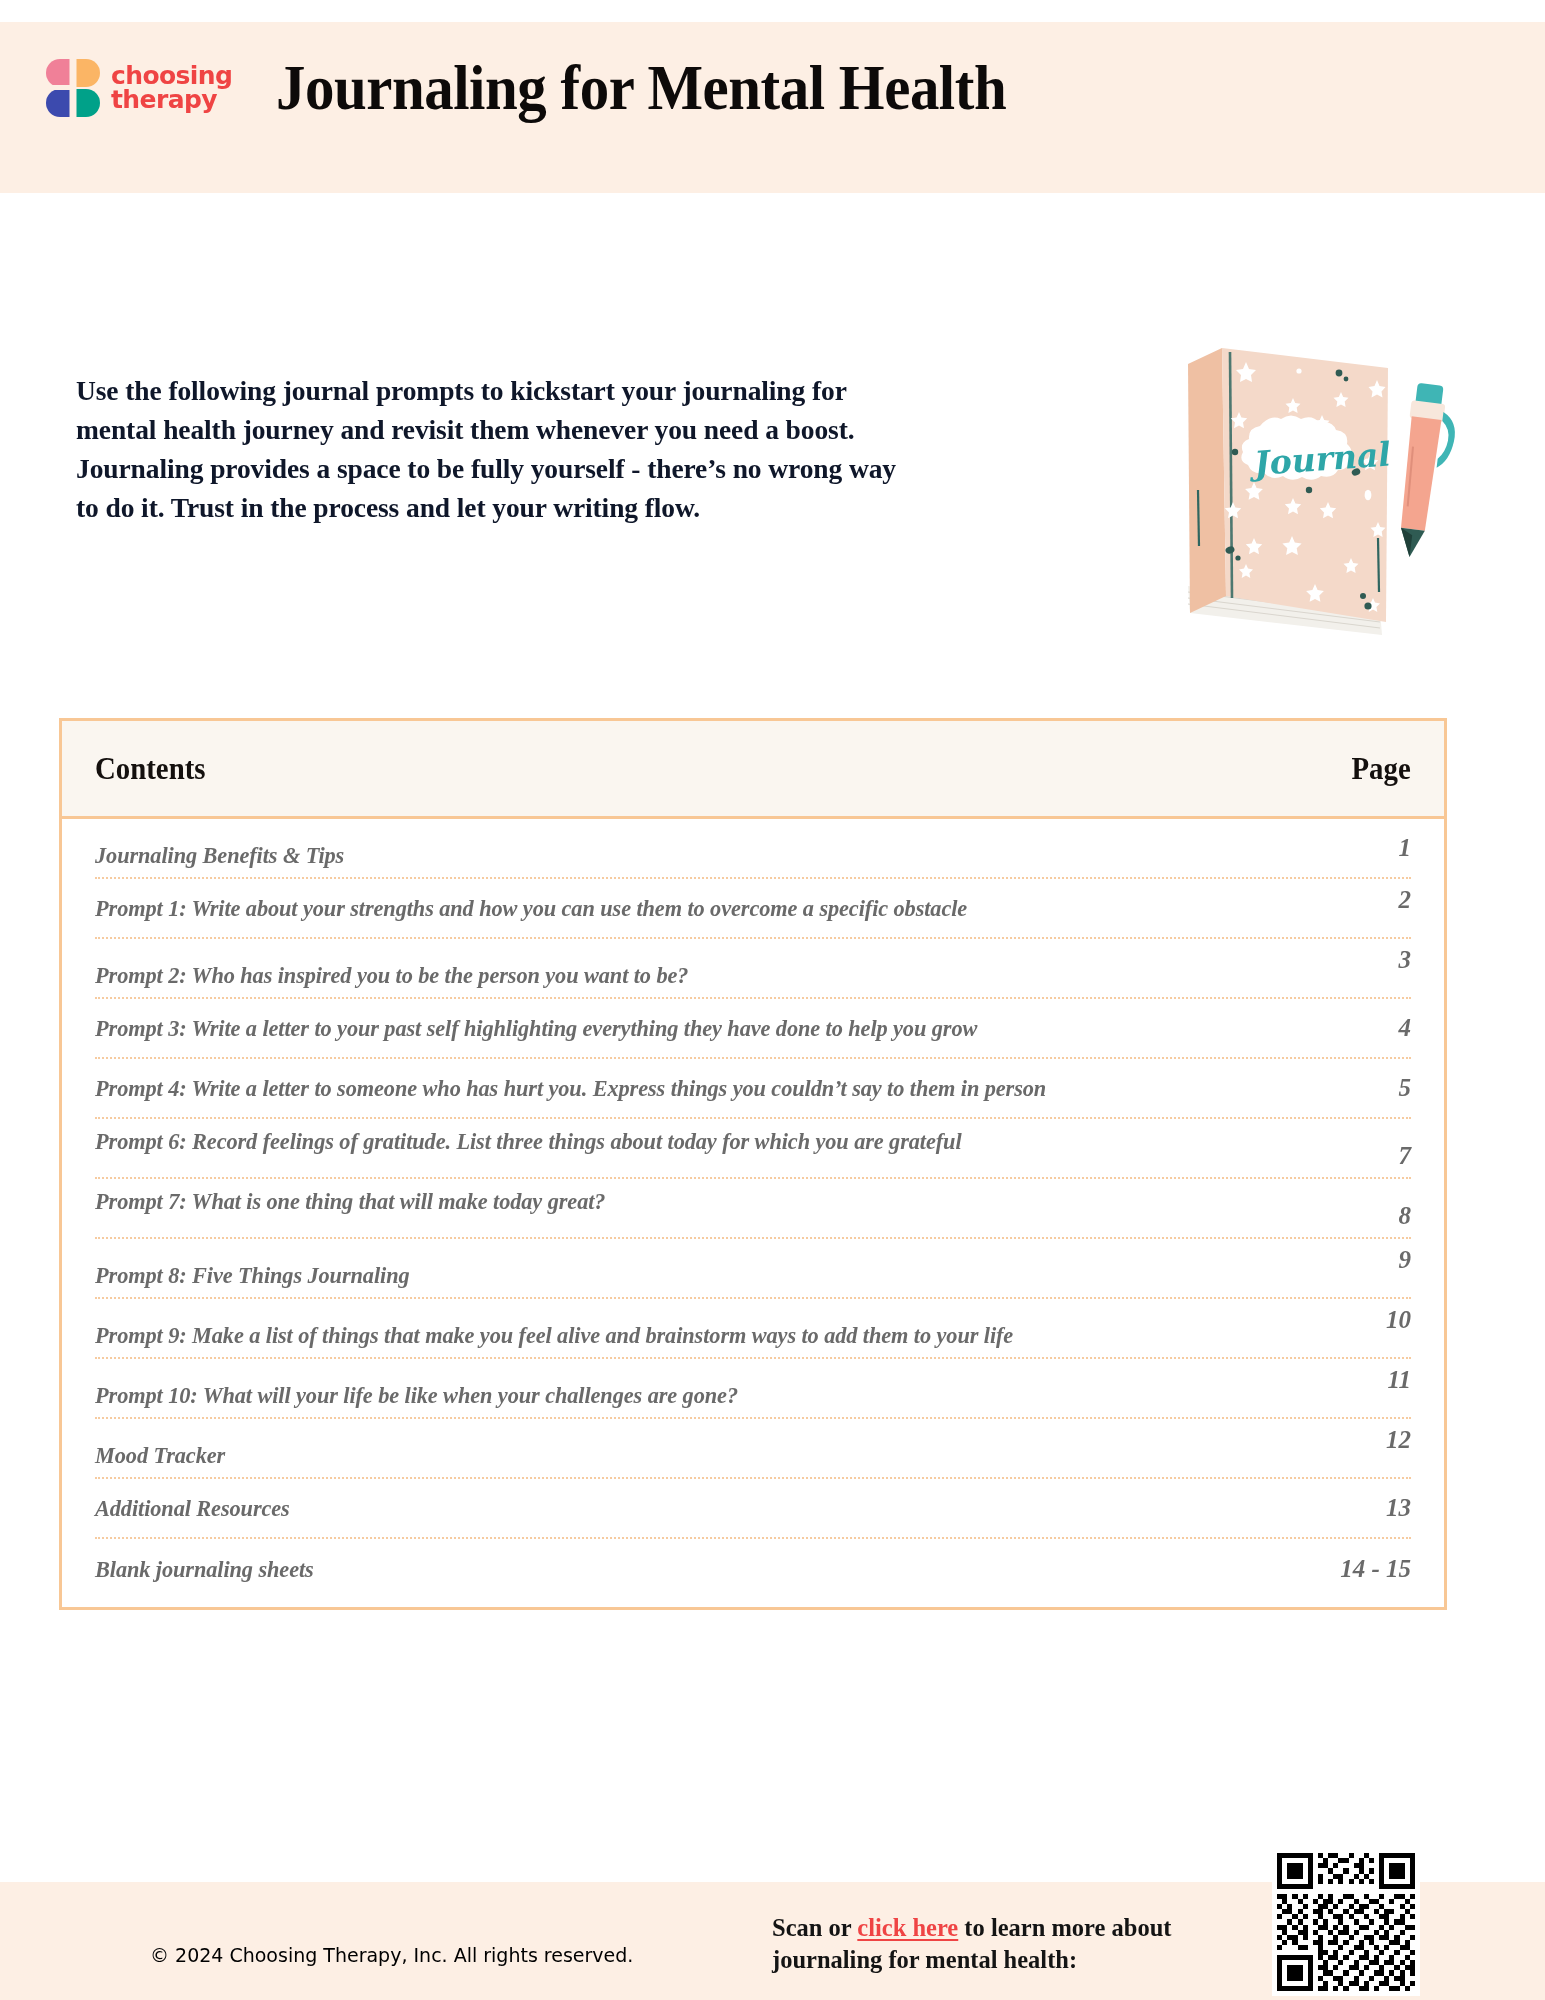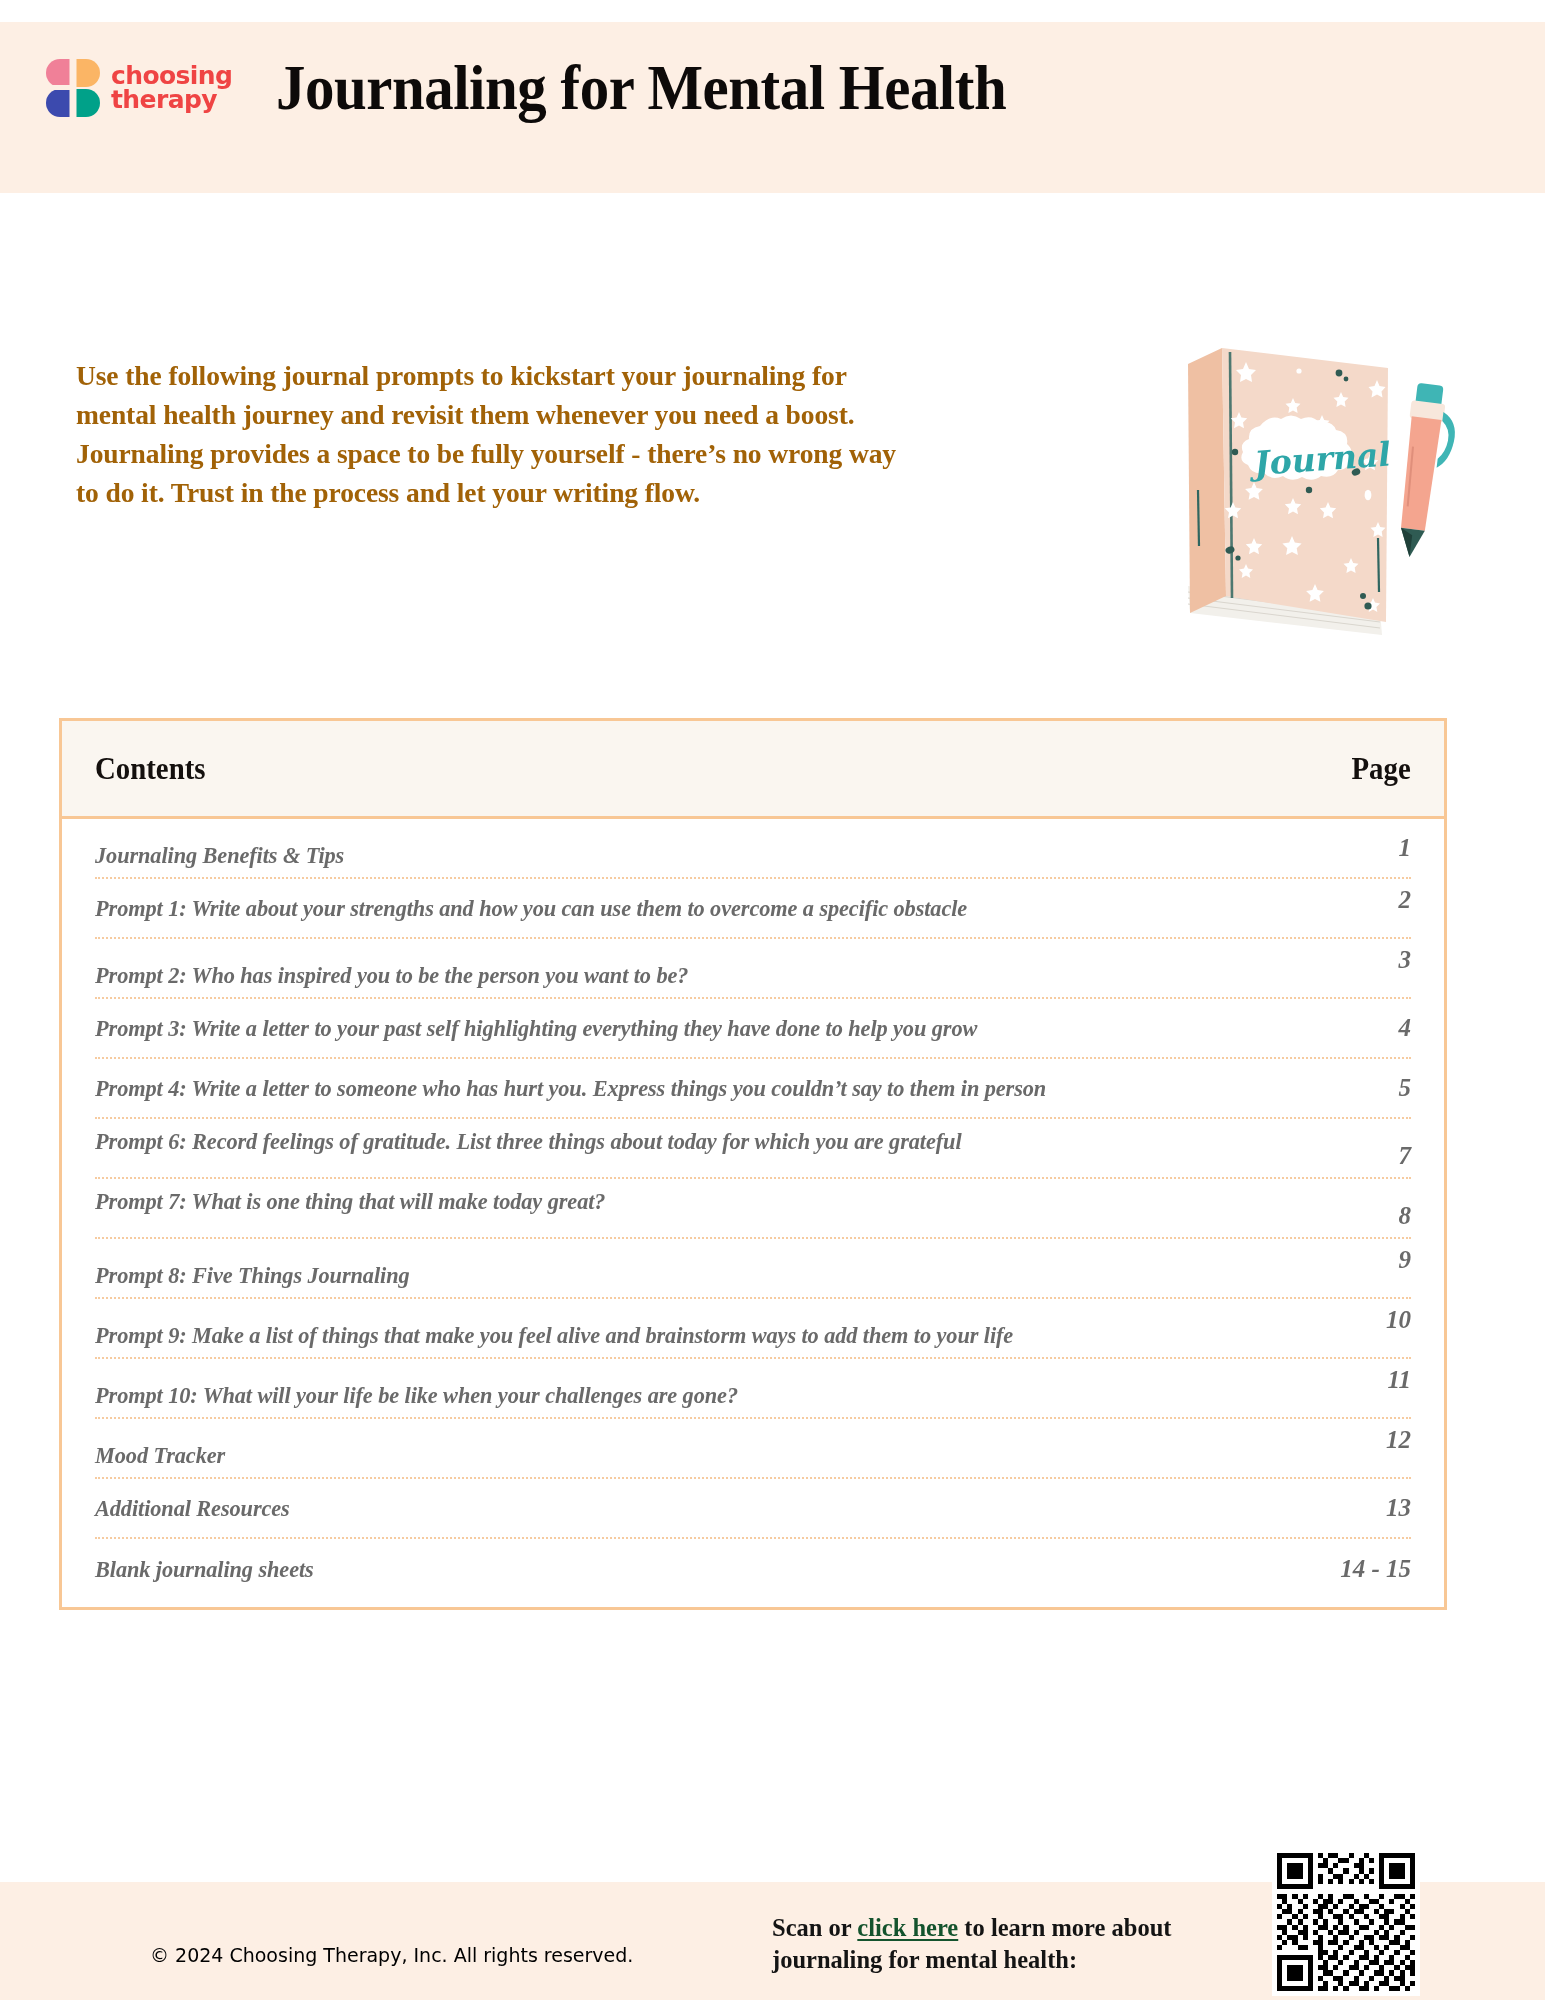--- a/index.html
+++ b/index.html
@@ -62,27 +62,27 @@
     color: #0d0a09;
     transform: scaleX(0.92);
     transform-origin: left center;
     white-space: nowrap;
   }
 
   
   .intro {
     position: absolute;
     left: 76px;
-    top: 356px;
+    top: 371px;
     width: 845px;
     font-family: "Liberation Serif", "DejaVu Serif", serif;
     font-weight: 700;
     font-size: 27.5px;
     line-height: 1.42;
-    color: #a16207;
+    color: #0f172a;
     letter-spacing: -0.1px;
   }
 
   
   .journal-art {
     position: absolute;
     left: 1130px;
     top: 330px;
     width: 330px;
     height: 320px;
@@ -188,21 +188,21 @@
     width: 480px;
     font-family: "Liberation Serif", "DejaVu Serif", serif;
     font-weight: 700;
     font-size: 24.5px;
     line-height: 1.32;
     color: #141414;
   }
   .scan-text .link {
     text-decoration: underline;
     text-underline-offset: 3px;
-    color: #14532d;
+    color: #ef4444;
     cursor: pointer;
   }
   .qr {
     position: absolute;
     left: 1272px;
     top: 1848px;
     width: 148px;
     height: 148px;
     background: #ffffff;
   }

